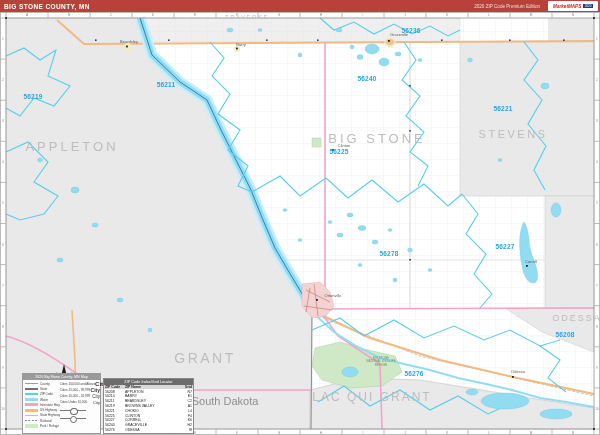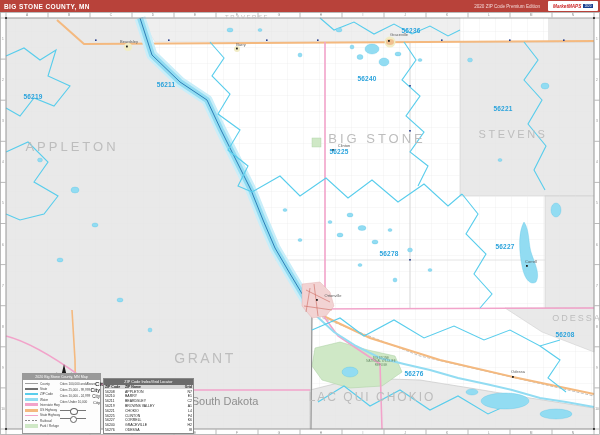--- a/index.html
+++ b/index.html
@@ -301,21 +301,21 @@
     </svg>
 
   
   <div id="labels">
       <div class="maplabel county-label" style="left: 72px; top: 146px; font-size: 13px; letter-spacing: 3px;">APPLETON</div>
       <div class="maplabel county-label" style="left: 247px; top: 17px; font-size: 6px; letter-spacing: 1.5px;">TRAVERSE</div>
       <div class="maplabel county-label" style="left: 377px; top: 138px; font-size: 13px; letter-spacing: 3px;">BIG STONE</div>
       <div class="maplabel county-label" style="left: 513px; top: 134px; font-size: 11px; letter-spacing: 2.5px; text-align: right;">STEVENS</div>
       <div class="maplabel county-label" style="left: 577px; top: 318px; font-size: 9px; letter-spacing: 2px;">ODESSA</div>
       <div class="maplabel county-label" style="left: 164px; top: 358px; font-size: 14px; letter-spacing: 2.5px; margin-left: 41px;">GRANT</div>
-      <div class="maplabel county-label" style="left: 372px; top: 397px; font-size: 12px; letter-spacing: 2px;">LAC QUI CHOKIO</div>
+      <div class="maplabel county-label" style="left: 372px; top: 397px; font-size: 12px; letter-spacing: 2px;">LAC QUI GRANT</div>
       <div class="maplabel zip-label" style="left: 33px; top: 97px;">56219</div>
       <div class="maplabel zip-label" style="left: 166px; top: 85px;">56211</div>
       <div class="maplabel zip-label" style="left: 367px; top: 79px;">56240</div>
       <div class="maplabel zip-label" style="left: 411px; top: 31px;">56236</div>
       <div class="maplabel zip-label" style="left: 503px; top: 109px;">56221</div>
       <div class="maplabel zip-label" style="left: 339px; top: 152px;">56225</div>
       <div class="maplabel zip-label" style="left: 505px; top: 247px;">56227</div>
       <div class="maplabel zip-label" style="left: 389px; top: 254px;">56278</div>
       <div class="maplabel zip-label" style="left: 414px; top: 374px;">56276</div>
       <div class="maplabel zip-label" style="left: 565px; top: 335px;">56208</div>

